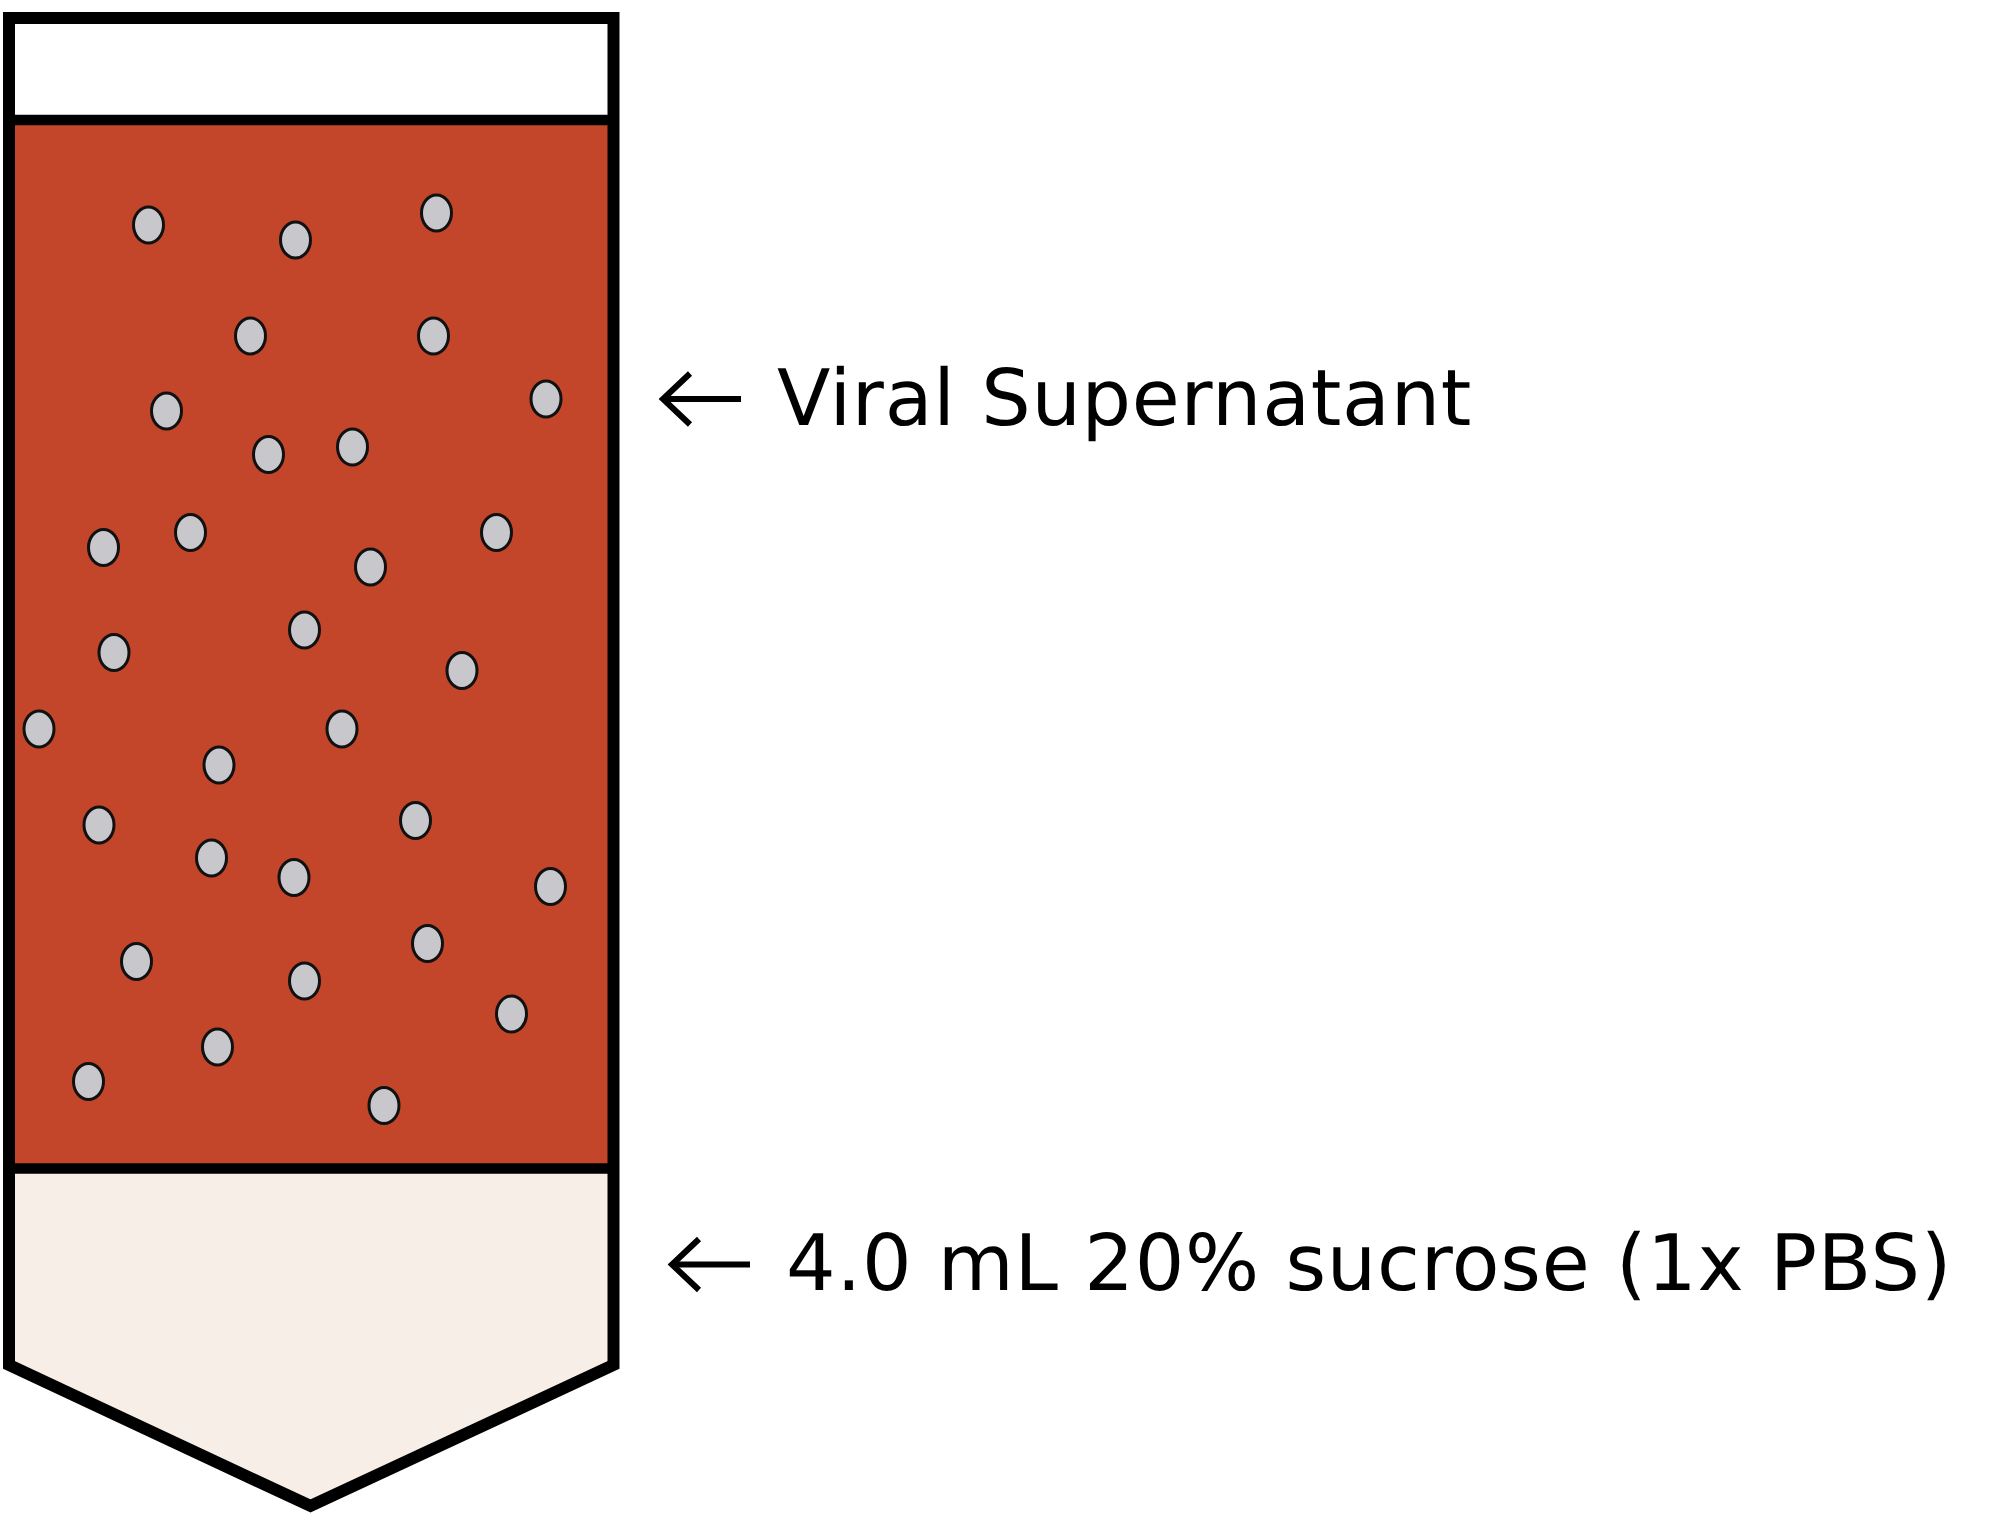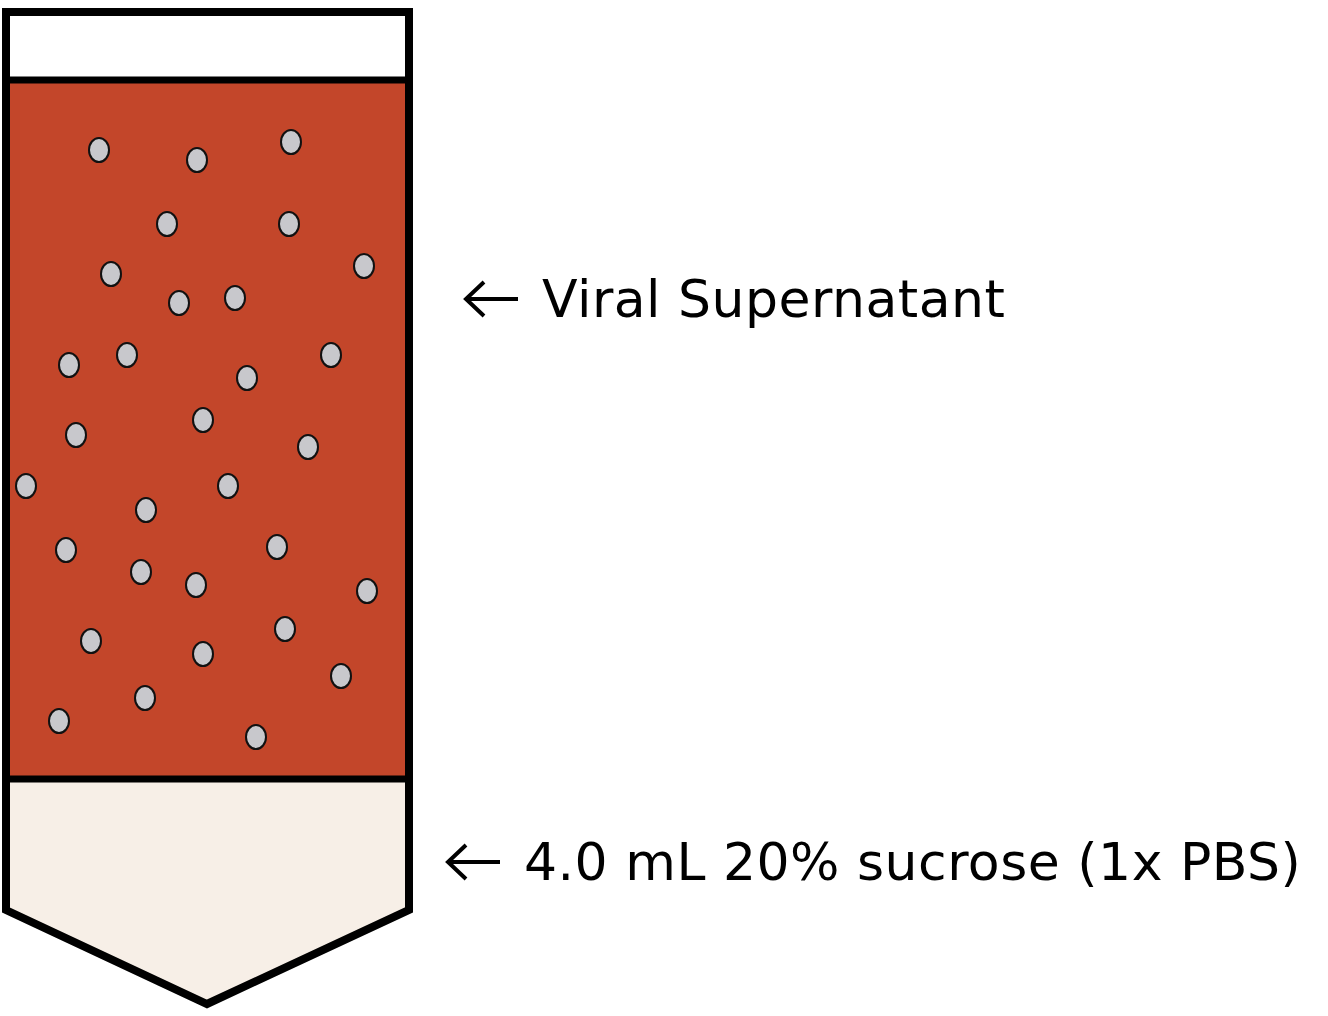--- a/index.html
+++ b/index.html
@@ -53,27 +53,27 @@
       <ellipse cx="59" cy="721" rx="10" ry="12" fill="#c8c8cc" stroke="#111111" stroke-width="2"></ellipse>
       <ellipse cx="256" cy="737" rx="10" ry="12" fill="#c8c8cc" stroke="#111111" stroke-width="2"></ellipse>
     </g>
 
   <line x1="6" y1="80" x2="409" y2="80" stroke="#000" stroke-width="7"></line>
   <line x1="6" y1="779" x2="409" y2="779" stroke="#000" stroke-width="7"></line>
 
   <polygon points="6,12 409,12 409,910 207,1004 6,910" fill="none" stroke="#000" stroke-width="8" stroke-linejoin="miter"></polygon>
 </svg>
 
-<div class="label" style="left:462px; top:236px;margin-top:33px;">
+<div class="label" style="left:438px; top:236px;">
   <svg class="arrow" viewBox="0 0 58 40">
     <polyline points="22,3 4,20 22,37" fill="none" stroke="#000" stroke-width="4"></polyline>
     <line x1="4" y1="20" x2="56" y2="20" stroke="#000" stroke-width="4"></line>
   </svg>
   <span class="text">Viral Supernatant</span>
 </div>
 
-<div class="label" style="left:444px; top:832px;">
+<div class="label" style="left:444px; top:813px;">
   <svg class="arrow" viewBox="0 0 58 40">
     <polyline points="22,3 4,20 22,37" fill="none" stroke="#000" stroke-width="4"></polyline>
     <line x1="4" y1="20" x2="56" y2="20" stroke="#000" stroke-width="4"></line>
   </svg>
   <span class="text">4.0 mL 20% sucrose (1x PBS)</span>
 </div>
 
 </body></html>

